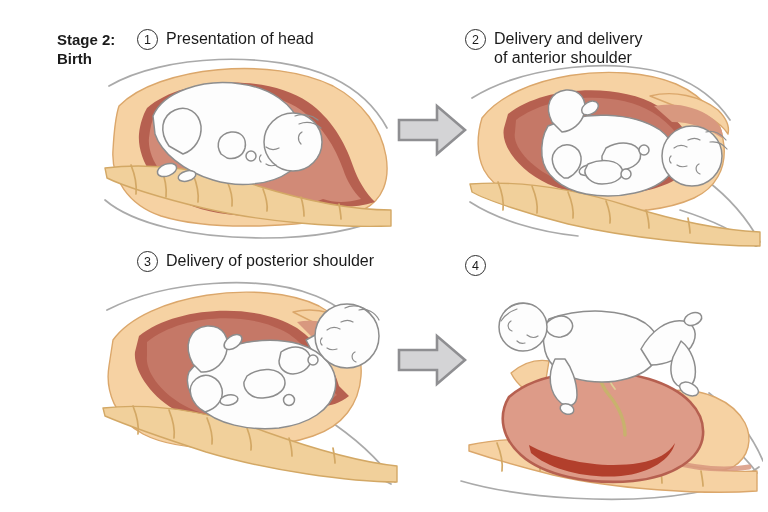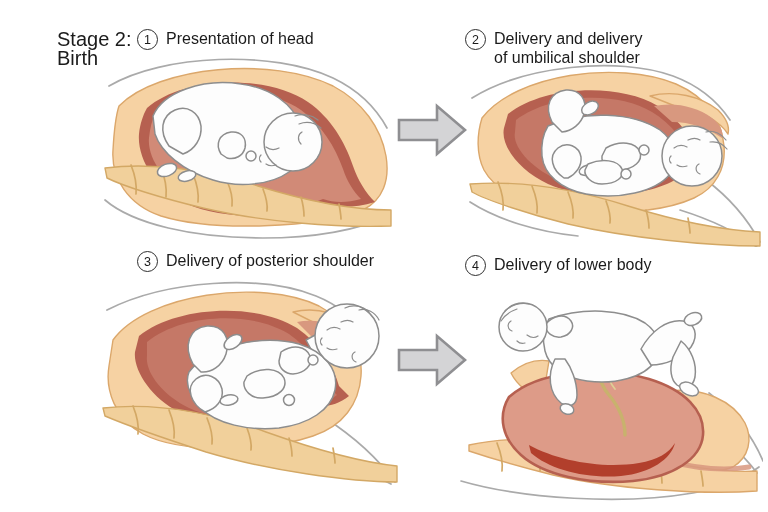--- a/index.html
+++ b/index.html
@@ -3,21 +3,21 @@
 <meta charset="utf-8">
 <style>
   html,body{margin:0;padding:0;}
   body{background:#e9e9e9;font-family:"Liberation Sans", sans-serif;}
   .stage-canvas{
     position:relative;width:768px;height:512px;background:var(--background);
     overflow:hidden;margin:0 auto;
   }
   .stage-title{
     position:absolute;left:57px;top:30px;
-    font-size:20px;line-height:19px;font-weight:normal;color:var(--text);
+    font-size:15px;line-height:19px;font-weight:bold;color:var(--text);
   }
   .panel-header{position:absolute;display:flex;align-items:flex-start;}
   .num-circle{
     flex:0 0 auto;width:19px;height:19px;border:1.7px solid #2e2e2e;border-radius:50%;
     display:flex;align-items:center;justify-content:center;
     font-size:12.5px;font-weight:500;color:var(--text);background:var(--background);
     margin-right:8px;margin-top:0px;
   }
   .panel-label{font-size:16px;line-height:19px;color:var(--text);}
   .panel-label span{display:block;}
@@ -59,40 +59,39 @@
       <span></span>
     </div>
   </div>
 
   <div class="panel-header" style="left:465px;top:29px;">
     <div class="num-circle">
         <span>2</span>
       </div>
     <div class="panel-label">
       <span>Delivery and delivery</span>
-      <span>of umbilical shoulder</span>
+      <span>of anterior shoulder</span>
     </div>
   </div>
 
   <div class="panel-header" style="left:137px;top:251px;">
     <div class="num-circle">
         <span>3</span>
       </div>
     <div class="panel-label">
       <span>Delivery of posterior shoulder</span>
       <span></span>
     </div>
   </div>
 
   <div class="panel-header" style="left:465px;top:255px;">
     <div class="num-circle">
         <span>4</span>
       </div>
     <div class="panel-label">
-      <span>Delivery of lower body</span>
     </div>
   </div>
 
   <svg class="illus" style="left:394px;top:99px;" width="76" height="62" viewBox="0 0 76 62">
     <path class="arrow" d="M 5,21 L 43,21 L 43,7 L 71,31 L 43,55 L 43,41 L 5,41 Z"></path>
   </svg>
   <svg class="illus" style="left:394px;top:329px;" width="76" height="62" viewBox="0 0 76 62">
     <path class="arrow" d="M 5,21 L 43,21 L 43,7 L 71,31 L 43,55 L 43,41 L 5,41 Z"></path>
   </svg>
 

